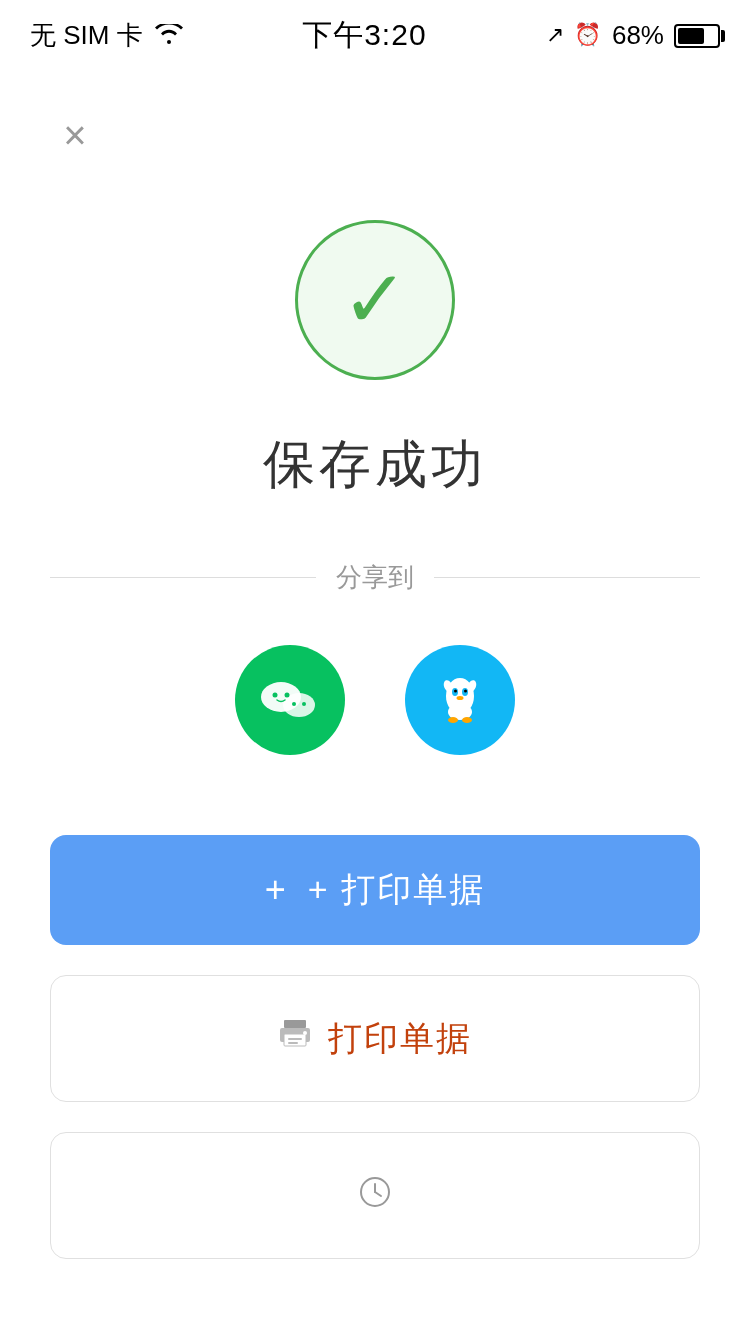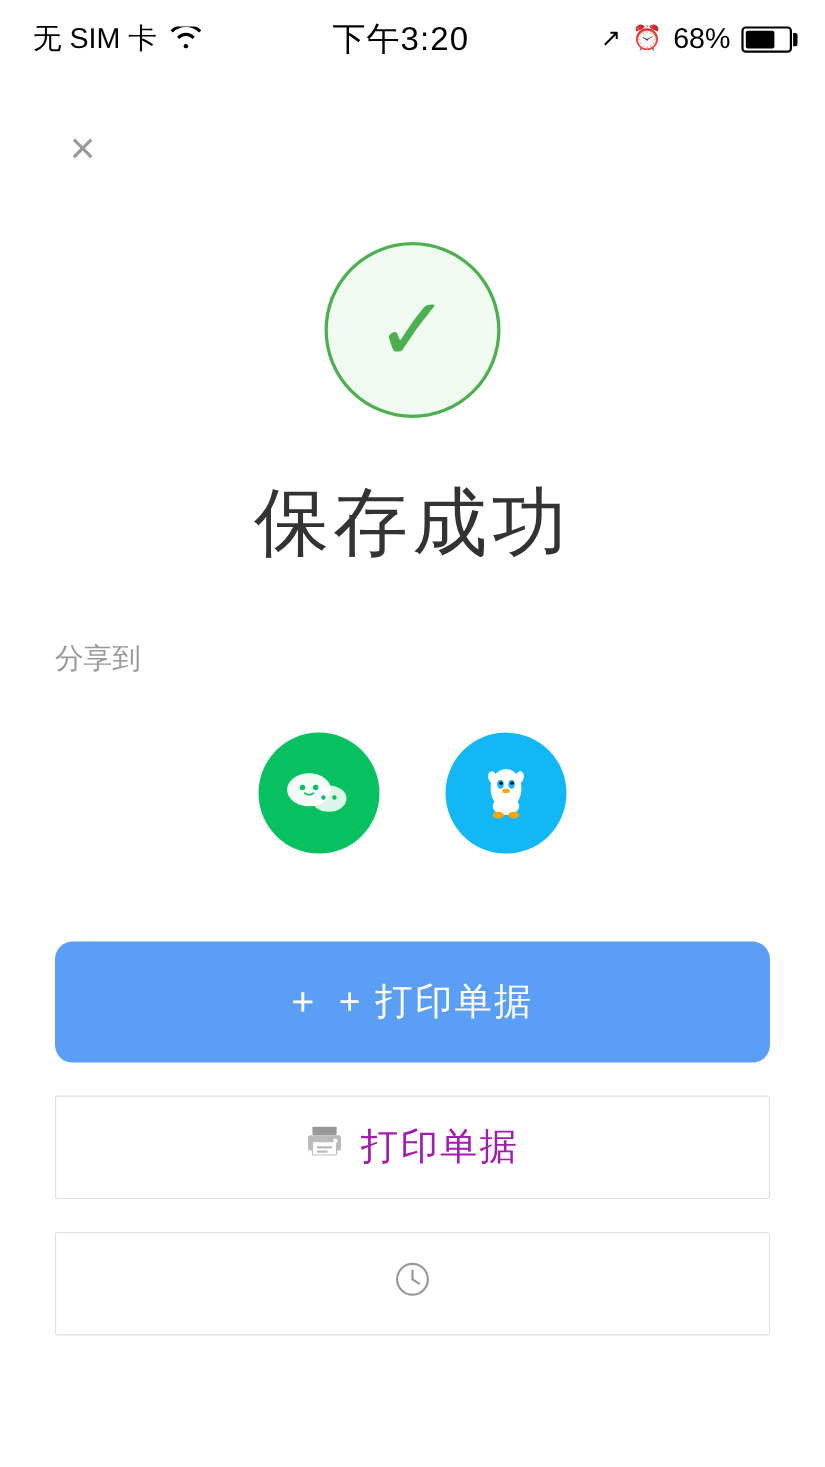--- a/index.html
+++ b/index.html
@@ -127,33 +127,34 @@
     }
 
     .checkmark {
       font-size: 80px;
       color: #4CAF50;
       line-height: 1;
     }
 
     
     .success-title {
-      font-size: 68px;
+      font-size: 52px;
       color: #333;
       font-weight: 400;
       margin-bottom: 60px;
       letter-spacing: 4px;
     }
 
     
     .divider-row {
       width: 100%;
       display: flex;
+      align-items: center;
+      gap: 20px;
       margin-bottom: 50px;
-      flex-direction: column;
     }
 
     .divider-line {
       flex: 1;
       height: 1px;
       background: #ddd;
     }
 
     .divider-text {
       font-size: 26px;
@@ -220,31 +221,31 @@
       gap: 16px;
       cursor: pointer;
       font-size: 34px;
       color: #fff;
       font-weight: 400;
       letter-spacing: 2px;
     }
 
     .btn-secondary {
       width: 100%;
-      height: 94px;
+      height: 127px;
       background: #fff;
       border: 1px solid #e0e0e0;
-      border-radius: 2px;
+      border-radius: 16px;
       display: flex;
       align-items: center;
       justify-content: center;
       gap: 16px;
       cursor: pointer;
       font-size: 34px;
-      color: #a21caf;
+      color: #c2410c;
       font-weight: 400;
       letter-spacing: 2px;
     }
   </style>
 </head>
 <body>
 
 <div class="status-bar">
   <div class="status-left">
     <span>无 SIM 卡</span>

